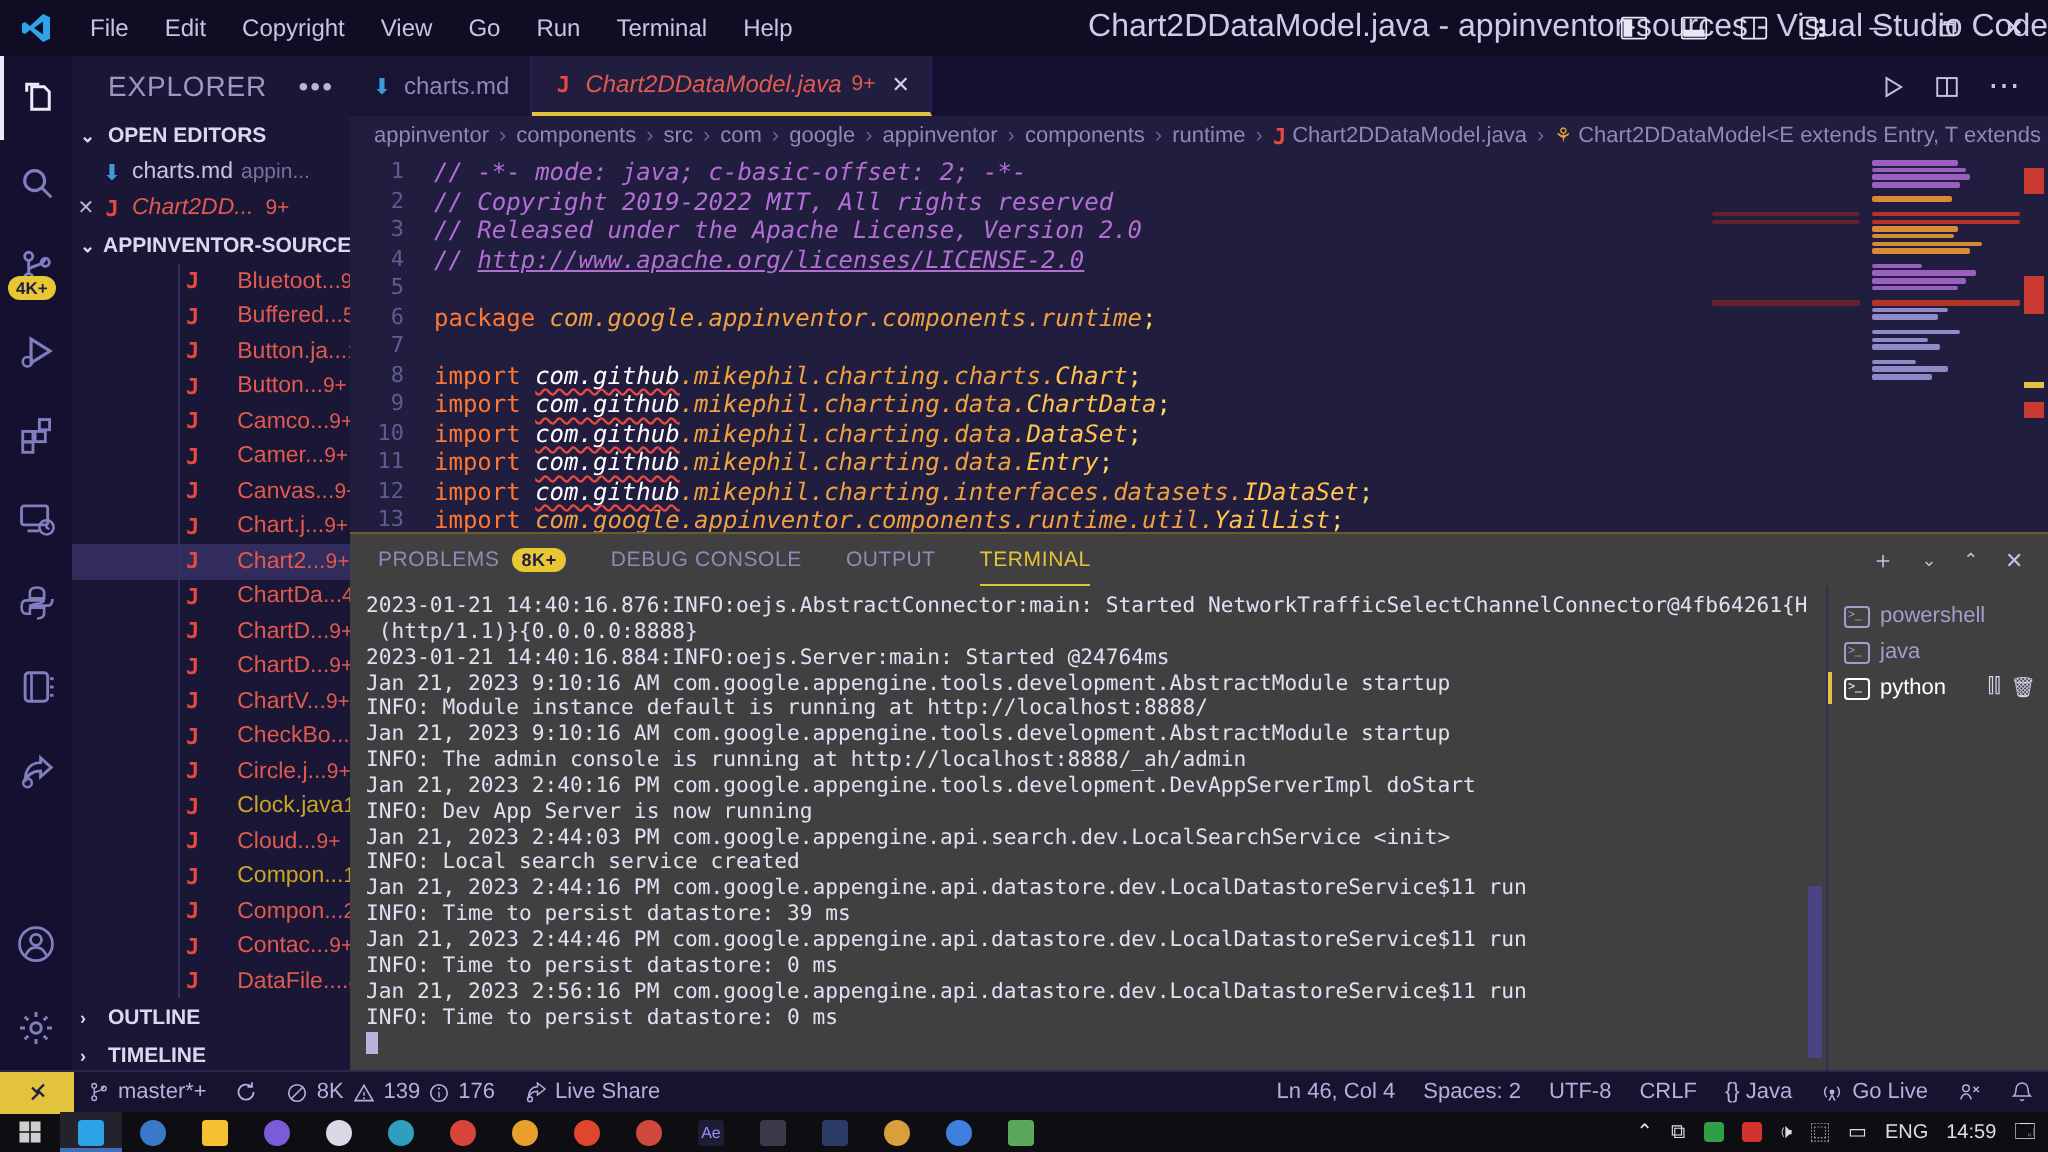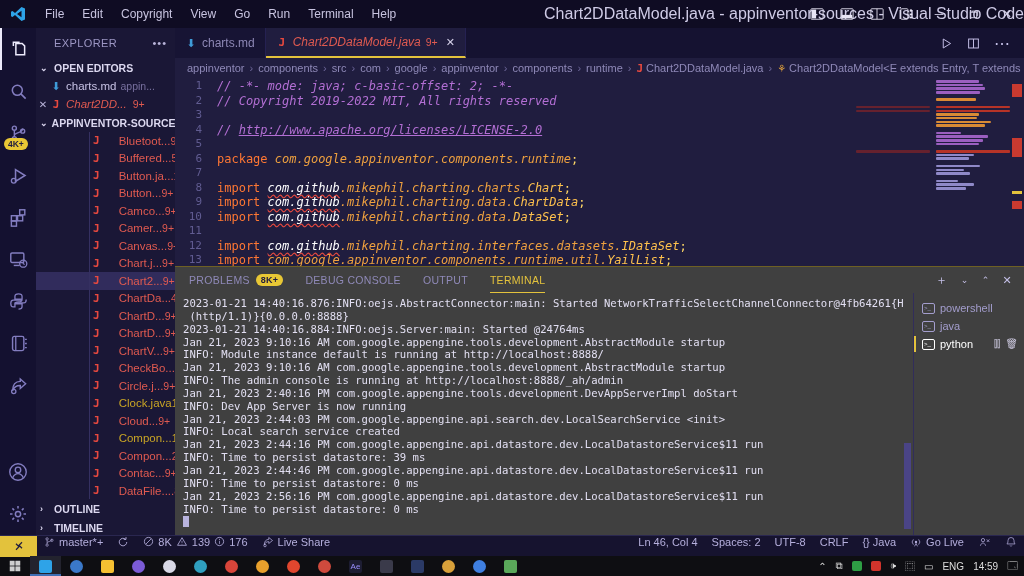--- a/index.html
+++ b/index.html
@@ -19,21 +19,21 @@
   .main { display:flex; height:507px; }
 
   .activitybar { width:36px; background:#141130; display:flex; flex-direction:column; align-items:center; }
   .ab-item { width:36px; height:42px; display:flex; align-items:center; justify-content:center; position:relative; color:#837dc0; }
   .ab-item.active { color:#eceafb; border-left:2px solid #eceafb; }
   .ab-badge { position:absolute; bottom:4px; left:4px; background:#e8c735; color:#201d3f; font-size:8.5px; font-weight:bold; border-radius:8px; padding:1px 4px; }
   .ab-spacer { flex:1; }
 
   
   .sidebar { width:139px; background:#1a1736; color:#b9b4da; font-size:11.5px; position:relative; overflow:hidden; }
-  .sb-header { height:30px; display:flex; align-items:center; padding:0 8px 0 18px; color:#9d97c4; font-size:11px; letter-spacing:.4px; }
+  .sb-header { height:30px; display:flex; align-items:center; padding:0 8px 0 18px; color:#9d97c4; font-size:14px; letter-spacing:.4px; }
   .sb-header .dots { margin-left:auto; letter-spacing:1px; color:#b9b4da; }
   .sec-head { height:19px; display:flex; align-items:center; font-weight:bold; font-size:10.5px; color:#dcd8f0; padding-left:4px; white-space:nowrap; }
   .sec-head .chev { font-size:9px; margin-right:4px; width:10px; display:inline-block; }
   .oe-row { height:18px; display:flex; align-items:center; white-space:nowrap; overflow:hidden; }
   .oe-row .close { width:14px; text-align:center; color:#b9b4da; font-size:10px; }
   .ficon-j { color:#e8493f; font-weight:bold; font-size:11px; width:12px; text-align:center; font-family:"DejaVu Sans Mono",monospace; }
   .md-arrow { color:#3f9bd8; font-size:11px; width:12px; text-align:center; }
   .oe-name { margin-left:4px; color:#c7c2e4; }
   .oe-name.mod { color:#e05a50; font-style:italic; }
   .oe-dim { color:#776f9e; margin-left:4px; font-size:10.5px; }
@@ -93,21 +93,21 @@
   .term-list { width:111px; border-left:1px solid #312d5a; padding-top:6px; font-size:11px; color:#a39dcd; }
   .tl-row { height:18px; display:flex; align-items:center; padding-left:8px; position:relative; }
   .tl-row.selected { color:#ffffff; }
   .tl-row.selected::before { content:""; position:absolute; left:0; top:1px; bottom:1px; width:2px; background:#e3c23c; }
   .tl-ic { width:13px; height:11px; border:1px solid currentColor; border-radius:2px; font-size:6px; line-height:9px; text-align:left; padding-left:1px; margin-right:5px; flex:none; }
   .tl-actions { margin-left:auto; padding-right:6px; display:flex; gap:5px; font-size:10px; color:#d6d2ea; }
 
   
   .statusbar { height:21px; background:#16132f; border-top:1px solid #2a2750; display:flex; align-items:center; color:#b5afdd; font-size:11px; }
   .remote { width:37px; height:21px; background:#e3c23c; color:#201d3f; display:flex; align-items:center; justify-content:center; font-weight:bold; font-size:11px; }
-  .sb-item { display:flex; gap:4px; padding:0 7px; height:21px; white-space:nowrap; }
+  .sb-item { display:flex; align-items:center; gap:4px; padding:0 7px; height:21px; white-space:nowrap; }
   .sb-right { margin-left:auto; display:flex; align-items:center; }
 
   
   .taskbar { height:20px; background:#0e0e12; display:flex; align-items:center; color:#e6e6e6; }
   .tk-start { width:30px; height:20px; display:flex; align-items:center; justify-content:center; }
   .tk-app { width:31px; height:20px; display:flex; align-items:center; justify-content:center; }
   .tk-app.active { background:#23232e; box-shadow:inset 0 -2px 0 #3f6fb5; }
   .dot { width:13px; height:13px; border-radius:50%; }
   .sq { width:13px; height:13px; border-radius:2px; }
   .tk-tray { margin-left:auto; display:flex; align-items:center; gap:9px; padding-right:6px; font-size:10px; color:#dedede; }
@@ -444,29 +444,29 @@
         <span>Chart2DDataModel.java</span>
         <span class="bc-sep">›</span>
         <span class="bc-cls-ic">⚘</span>
         <span>Chart2DDataModel&lt;E extends Entry, T extends IDataSe</span>
       </div>
 
     <div class="code-area">
       <div class="code-lines" id="code-lines">
           <div class="cl"><span class="ln">1</span><span class="ct"><span class="cm">// -*- mode: java; c-basic-offset: 2; -*-</span></span></div>
           <div class="cl"><span class="ln">2</span><span class="ct"><span class="cm">// Copyright 2019-2022 MIT, All rights reserved</span></span></div>
-          <div class="cl"><span class="ln">3</span></div>
+          <div class="cl"><span class="ln">3</span><span class="ct"><span class="cm">// Released under the Apache License, Version 2.0</span></span></div>
           <div class="cl"><span class="ln">4</span><span class="ct"><span class="cm">// </span><span class="cml">http://www.apache.org/licenses/LICENSE-2.0</span></span></div>
           <div class="cl"><span class="ln">5</span><span class="ct"></span></div>
           <div class="cl"><span class="ln">6</span><span class="ct"><span class="kw">package </span><span class="path">com.google.appinventor.components.runtime</span><span class="pn">;</span></span></div>
           <div class="cl"><span class="ln">7</span><span class="ct"></span></div>
           <div class="cl"><span class="ln">8</span><span class="ct"><span class="kw">import </span><span class="sqg">com.github</span><span class="path">.mikephil.charting.charts.</span><span class="cls">Chart</span><span class="pn">;</span></span></div>
           <div class="cl"><span class="ln">9</span><span class="ct"><span class="kw">import </span><span class="sqg">com.github</span><span class="path">.mikephil.charting.data.</span><span class="cls">ChartData</span><span class="pn">;</span></span></div>
           <div class="cl"><span class="ln">10</span><span class="ct"><span class="kw">import </span><span class="sqg">com.github</span><span class="path">.mikephil.charting.data.</span><span class="cls">DataSet</span><span class="pn">;</span></span></div>
-          <div class="cl"><span class="ln">11</span></div>
+          <div class="cl"><span class="ln">11</span><span class="ct"><span class="kw">import </span><span class="sqg">com.github</span><span class="path">.mikephil.charting.data.</span><span class="cls">Entry</span><span class="pn">;</span></span></div>
           <div class="cl"><span class="ln">12</span><span class="ct"><span class="kw">import </span><span class="sqg">com.github</span><span class="path">.mikephil.charting.interfaces.datasets.</span><span class="cls">IDataSet</span><span class="pn">;</span></span></div>
           <div class="cl"><span class="ln">13</span><span class="ct"><span class="kw">import </span><span class="path">com.google.appinventor.components.runtime.util.</span><span class="cls">YailList</span><span class="pn">;</span></span></div>
         </div>
       <div class="minimap" id="minimap">
           <div class="mm-row" style="width: 58%; background: rgb(155, 95, 192);"></div>
           <div class="mm-row" style="width: 64%; background: rgb(155, 95, 192);"></div>
           <div class="mm-row" style="width: 66%; background: rgb(155, 95, 192);"></div>
           <div class="mm-row" style="width: 60%; background: rgb(155, 95, 192);"></div>
           <div class="mm-row" style="background: transparent;"></div>
           <div class="mm-row" style="width: 54%; background: rgb(217, 138, 53);"></div>

